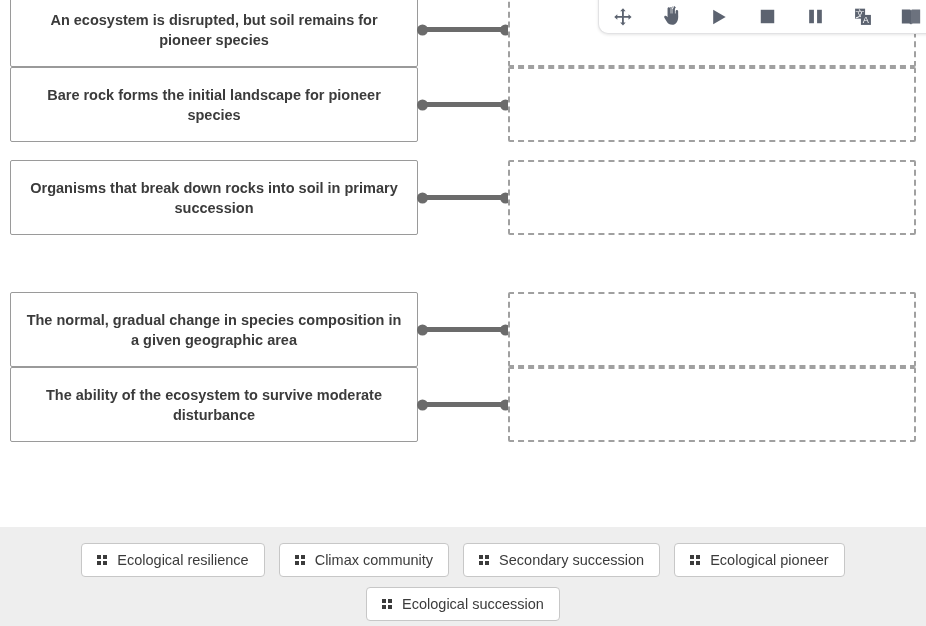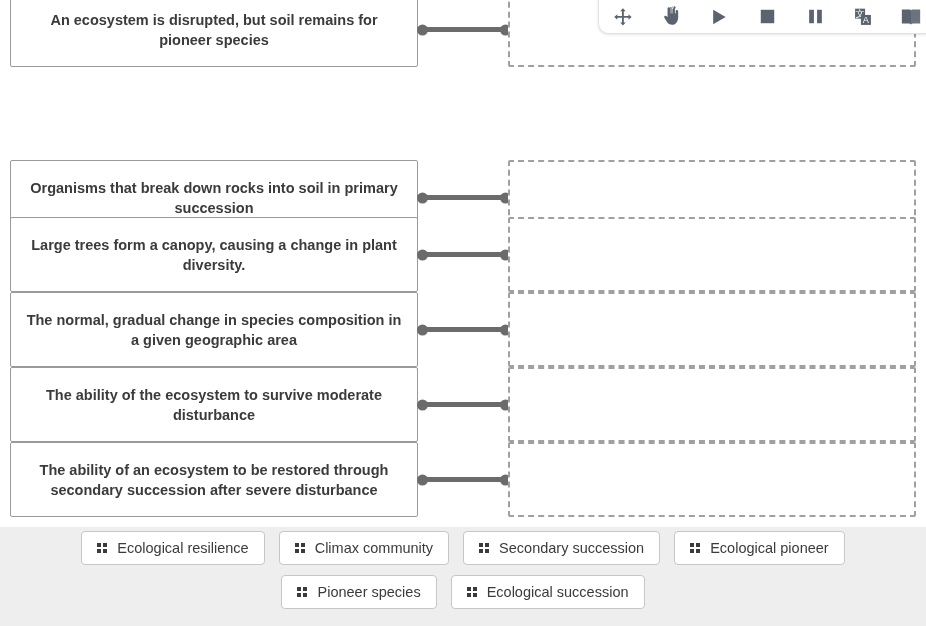--- a/index.html
+++ b/index.html
@@ -146,21 +146,21 @@
   }
 
   
   .bank {
     position: absolute;
     left: 0;
     top: 527px;
     width: 926px;
     height: 99px;
     background: #eeeeee;
-    padding-top: 4px;
+    padding-top: 16px;
   }
   .bank-row {
     display: flex;
     justify-content: center;
     gap: 14px;
     margin-bottom: 10px;
   }
   .chip {
     display: inline-flex;
     align-items: center;
@@ -191,55 +191,48 @@
 
   <div class="board">
 
   <div class="row" style="top: -8px;">
         <div class="prompt">An ecosystem is disrupted, but soil remains for pioneer species</div>
         <div class="connector">
           <div class="conn-line"></div>
         </div>
         <div class="dropzone"></div>
       </div>
+      <div class="row" style="top: 67px;">
+        <div class="prompt">Bare rock forms the initial landscape for pioneer species</div>
+        <div class="connector">
+          <div class="conn-line"></div>
+        </div>
+        <div class="dropzone"></div>
+      </div>
       <div class="row" style="top: 160px;">
         <div class="prompt">Organisms that break down rocks into soil in primary succession</div>
         <div class="connector">
           <div class="conn-line"></div>
         </div>
         <div class="dropzone"></div>
       </div>
-      <div class="row" style="top: 217px;">
-        <div class="prompt">Large trees form a canopy, causing a change in plant diversity.</div>
-        <div class="connector">
-          <div class="conn-line"></div>
-        </div>
-        <div class="dropzone"></div>
-      </div>
       <div class="row" style="top: 292px;">
         <div class="prompt">The normal, gradual change in species composition in a given geographic area</div>
         <div class="connector">
           <div class="conn-line"></div>
         </div>
         <div class="dropzone"></div>
       </div>
       <div class="row" style="top: 367px;">
         <div class="prompt">The ability of the ecosystem to survive moderate disturbance</div>
         <div class="connector">
           <div class="conn-line"></div>
         </div>
         <div class="dropzone"></div>
       </div>
-      <div class="row" style="top: 442px;">
-        <div class="prompt">The ability of an ecosystem to be restored through secondary succession after severe disturbance</div>
-        <div class="connector">
-          <div class="conn-line"></div>
-        </div>
-        <div class="dropzone"></div>
-      </div>
     </div>
 
   <div class="caret"></div>
 
   <div class="bank">
 
   <div class="bank-row">
         <div class="chip">
           <span class="grip">
             <svg width="11" height="11" viewBox="0 0 11 11">
@@ -279,31 +272,20 @@
               <rect x="0" y="0" width="4" height="4"></rect>
               <rect x="6" y="0" width="4" height="4"></rect>
               <rect x="0" y="6" width="4" height="4"></rect>
               <rect x="6" y="6" width="4" height="4"></rect>
             </svg>
           </span>
           <span>Ecological pioneer</span>
         </div>
       </div>
       <div class="bank-row">
-        <div class="chip">
-          <span class="grip">
-            <svg width="11" height="11" viewBox="0 0 11 11">
-              <rect x="0" y="0" width="4" height="4"></rect>
-              <rect x="6" y="0" width="4" height="4"></rect>
-              <rect x="0" y="6" width="4" height="4"></rect>
-              <rect x="6" y="6" width="4" height="4"></rect>
-            </svg>
-          </span>
-          <span>Pioneer species</span>
-        </div>
         <div class="chip">
           <span class="grip">
             <svg width="11" height="11" viewBox="0 0 11 11">
               <rect x="0" y="0" width="4" height="4"></rect>
               <rect x="6" y="0" width="4" height="4"></rect>
               <rect x="0" y="6" width="4" height="4"></rect>
               <rect x="6" y="6" width="4" height="4"></rect>
             </svg>
           </span>
           <span>Ecological succession</span>

